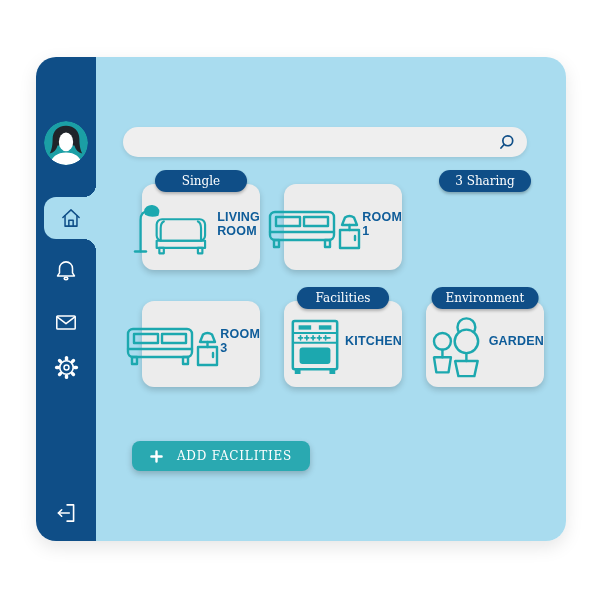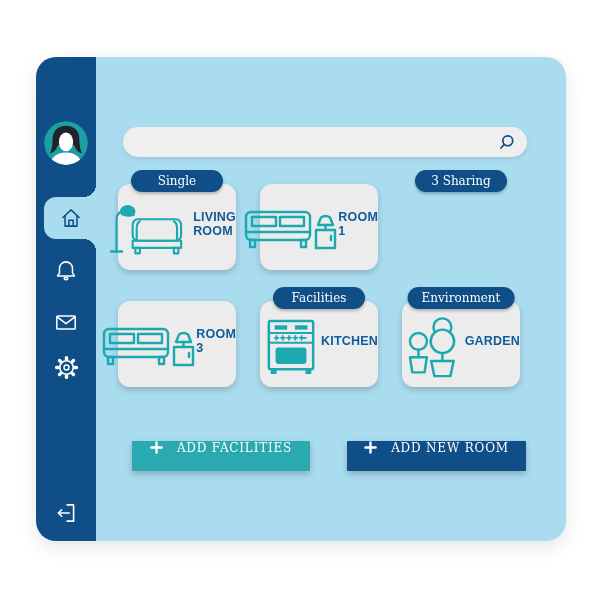--- a/index.html
+++ b/index.html
@@ -20,35 +20,35 @@
   .fillet.bot { top:182px; background:radial-gradient(circle 12px at 0 100%, #0F4E87 98%, #A9DCEF 100%); }
 
   
   .main { position:relative; flex:1; background:#A9DCEF; border-radius:0 20px 20px 0; }
   .search { position:absolute; left:27px; top:70px; width:404px; height:30px; background:#EFEFEF;
             border-radius:15px; box-shadow:0 2px 4px rgba(0,0,0,0.10); display:flex; align-items:center; }
   .search input { flex:1; border:none; outline:none; background:transparent; padding:0 10px 0 16px;
                   font-size:12px; color:#0F4E87; font-family:"Liberation Sans",sans-serif; }
   .search .mag { margin-right:12px; display:flex; cursor:pointer; }
 
-  .grid { position:absolute; left:22px; top:113px; width:402px; display:grid;
+  .grid { position:absolute; left:46px; top:113px; width:402px; display:grid;
           grid-template-columns:118px 118px 118px; column-gap:24px; row-gap:17px; }
   .cell { position:relative; height:100px; }
   .badge { position:absolute; top:0; left:50%; transform:translateX(-50%); z-index:2;
            background:#0F4E87; color:#ffffff; font-family:"DejaVu Serif", serif; font-size:12px;
            height:22px; line-height:22px; padding:0 14px; min-width:92px; text-align:center;
            border-radius:11px; box-shadow:0 2px 3px rgba(0,0,0,0.25); white-space:nowrap; }
   .card { position:absolute; top:14px; left:0; right:0; bottom:0; background:#ECECEC; border-radius:12px;
           box-shadow:0 3px 6px rgba(0,0,0,0.18); display:flex; flex-direction:row; align-items:center;
           justify-content:flex-end; padding-bottom:6px; cursor:pointer; }
   .card .art { flex:1; display:flex; align-items:center; justify-content:center; width:100%; padding-top:12px; }
   .card .lbl { font-size:12.5px; font-weight:bold; color:#0E5C99; letter-spacing:0.2px; }
 
-  .btn { position:absolute; top:384px; height:30px; border:none; border-radius:1px; cursor:pointer;
-         display:flex; align-items:flex-start; justify-content:center; gap:14px; color:#ffffff;
+  .btn { position:absolute; top:384px; height:30px; border:none; border-radius:8px; cursor:pointer;
+         display:flex; align-items:center; justify-content:center; gap:14px; color:#ffffff;
          font-family:"DejaVu Serif", serif; font-size:12px; letter-spacing:0.8px;
          box-shadow:0 3px 6px rgba(0,0,0,0.22); }
   .btn-teal { left:36px; width:178px; background:#2AA9B1; }
   .btn-blue { left:251px; width:179px; background:#0F4E87; }
 
   svg { display:block; }
 </style>
 </head>
 <body>
 
@@ -245,21 +245,15 @@
       </div>
     </div>
 
     <button class="btn btn-teal">
       <svg width="13" height="13" viewBox="0 0 14 14" stroke="#ffffff" stroke-width="2.6" stroke-linecap="round">
         <path d="M7 1.5 V12.5 M1.5 7 H12.5"></path>
       </svg>
       <span>ADD FACILITIES</span>
     </button>
 
-    <button class="btn btn-blue">
-      <svg width="13" height="13" viewBox="0 0 14 14" stroke="#ffffff" stroke-width="2.6" stroke-linecap="round">
-        <path d="M7 1.5 V12.5 M1.5 7 H12.5"></path>
-      </svg>
-      <span>ADD NEW ROOM</span>
-    </button>
 
   </main>
 </div>
 
 </body></html>

